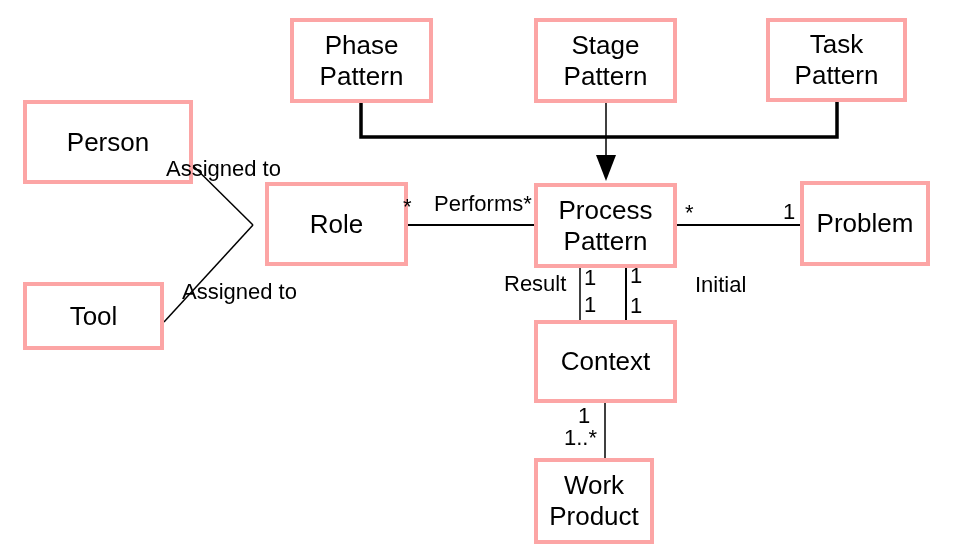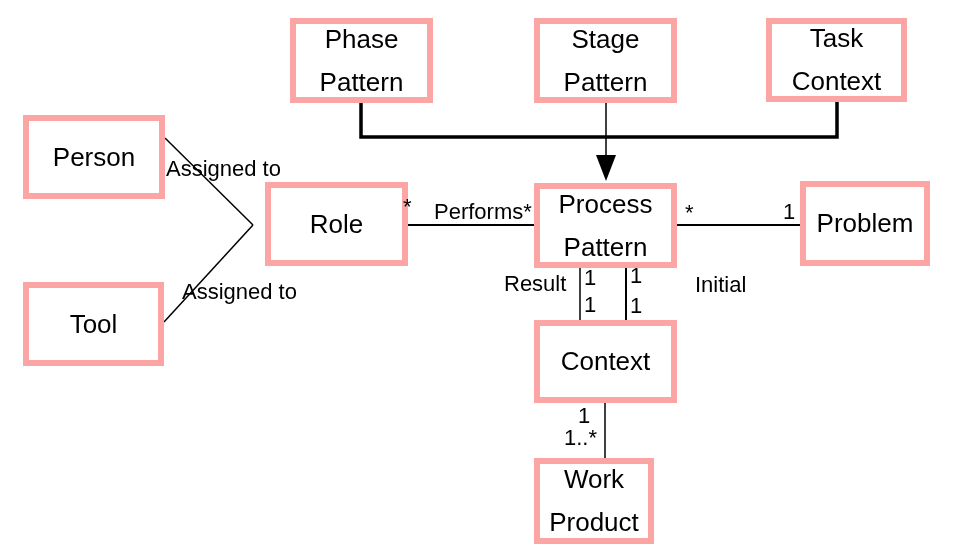--- a/index.html
+++ b/index.html
@@ -19,52 +19,52 @@
   .wires {
     position: absolute;
     left: 0;
     top: 0;
     width: 959px;
     height: 559px;
   }
   .node {
     position: absolute;
     box-sizing: border-box;
-    border: 6px solid #fca5a5;
+    border: 4px solid #fca5a5;
     background: #ffffff;
     display: flex;
     align-items: center;
     justify-content: center;
     text-align: center;
     font-size: 26px;
-    line-height: 43px;
+    line-height: 31px;
     white-space: pre-line;
   }
   .edge-label {
     position: absolute;
     font-size: 22px;
     line-height: 26px;
     white-space: nowrap;
   }
   
   .n-phase    { left: 290px; top: 18px;  width: 143px; height: 85px; }
   .n-stage    { left: 534px; top: 18px;  width: 143px; height: 85px; }
   .n-task     { left: 766px; top: 18px;  width: 141px; height: 84px; }
-  .n-person   { left: 23px;  top: 115px;  width: 142px; height: 84px; }
+  .n-person   { left: 23px;  top: 100px;  width: 170px; height: 84px; }
   .n-role     { left: 253px; top: 182px; width: 143px; height: 84px; margin-left: 12px; }
   .n-process  { left: 534px; top: 183px; width: 143px; height: 85px; }
   .n-problem  { left: 800px; top: 181px; width: 130px; height: 85px; }
-  .n-tool     { left: 23px;  top: 282px; width: 141px; height: 84px; }
+  .n-tool     { left: 23px;  top: 282px; width: 141px; height: 68px; }
   .n-context  { left: 534px; top: 320px; width: 143px; height: 83px; justify-content: center; }
   .n-work     { left: 534px; top: 458px; width: 120px; height: 86px; }
   
   .l-assigned-person { left: 166px; top: 156px; }
   .l-assigned-tool   { left: 182px; top: 279px; }
   .l-role-star       { left: 403px; top: 194px; }
-  .l-performs        { left: 434px; top: 191px; margin-top: 8px; }
+  .l-performs        { left: 434px; top: 191px; }
   .l-pp-star         { left: 685px; top: 200px; }
   .l-pp-one          { left: 783px; top: 199px; }
   .l-result          { left: 504px; top: 271px; }
   .l-result-1a       { left: 584px; top: 265px; }
   .l-result-1b       { left: 584px; top: 292px; }
   .l-initial-1a      { left: 630px; top: 263px; }
   .l-initial-1b      { left: 630px; top: 293px; }
   .l-initial         { left: 647px; top: 272px; margin-left: 48px; }
   .l-ctx-one         { left: 578px; top: 403px; }
   .l-ctx-many        { left: 564px; top: 425px; }
@@ -92,21 +92,21 @@
     <line x1="626" y1="268" x2="626" y2="320" stroke="#000000" stroke-width="2"></line>
 
     <line x1="605" y1="403" x2="605" y2="458" stroke="#000000" stroke-width="1.5"></line>
   </svg>
 
   <div class="node n-phase"><span>Phase
 Pattern</span></div>
   <div class="node n-stage"><span>Stage
 Pattern</span></div>
   <div class="node n-task"><span>Task
-Context</span></div>
+Pattern</span></div>
   <div class="node n-person"><span>Person</span></div>
   <div class="node n-role"><span>Role</span></div>
   <div class="node n-process"><span>Process
 Pattern</span></div>
   <div class="node n-problem"><span>Problem</span></div>
   <div class="node n-tool"><span>Tool</span></div>
   <div class="node n-context"><span>Context</span></div>
   <div class="node n-work"><span>Work
 Product</span></div>
 

